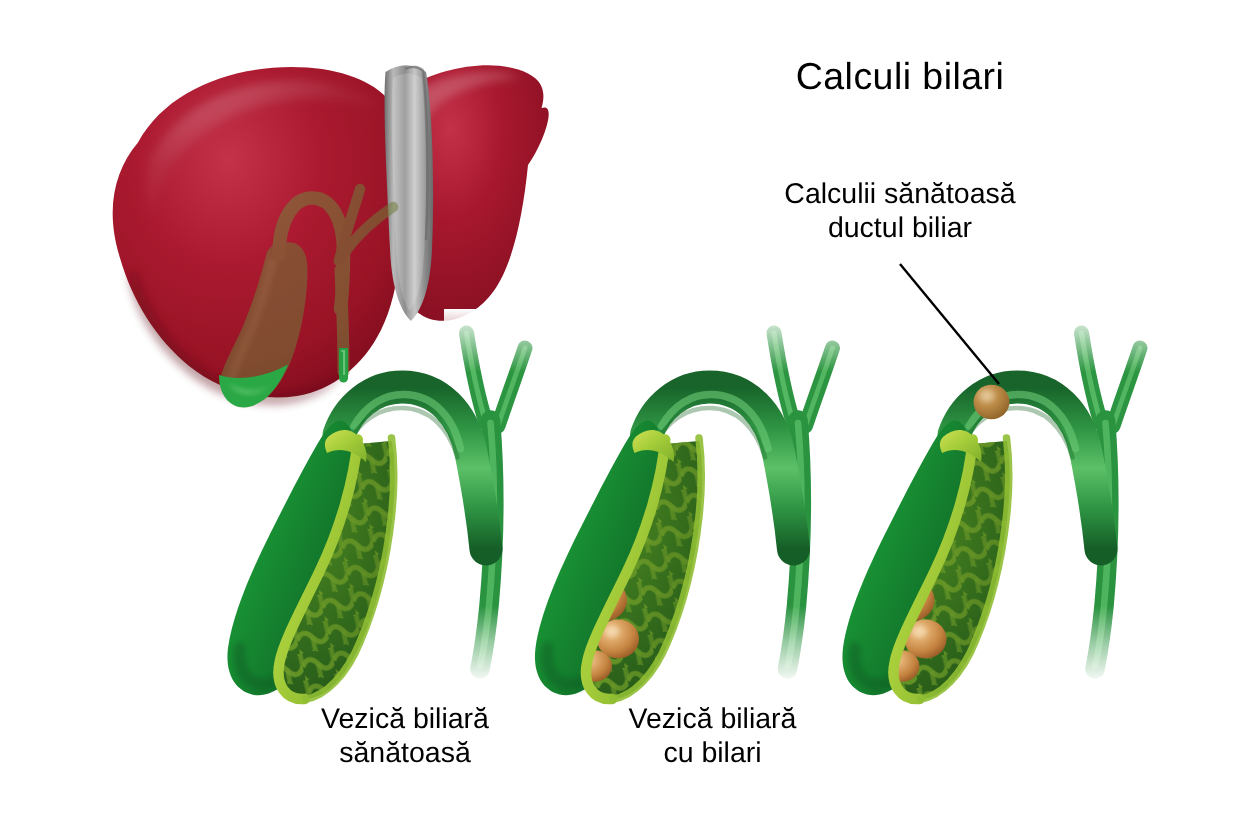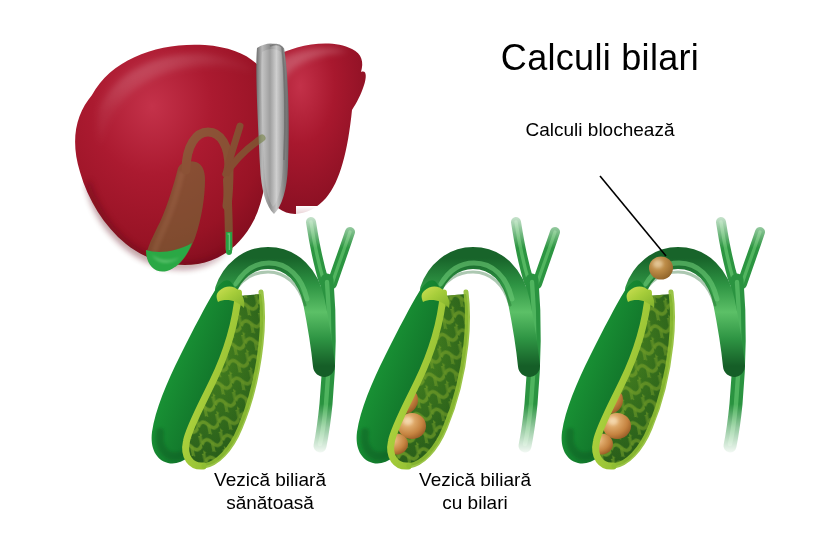--- a/index.html
+++ b/index.html
@@ -20,21 +20,21 @@
     color: #000000;
     font-weight: 300;
     text-align: center;
     white-space: nowrap;
     line-height: 1.22;
   }
   #title {
     left: 430px;
     top: 36px;
     width: 340px;
-    font-size: 36px;
+    font-size: 25px;
     letter-spacing: 0.3px;
   }
   #annotation {
     left: 455px;
     top: 118px;
     width: 290px;
     font-size: 19px;
   }
   #annotation .l2 { display: block; }
   #label-healthy {
@@ -536,21 +536,22 @@
         <stop offset="0%" stop-color="#0e3a0c" stop-opacity="0.55"></stop>
         <stop offset="45%" stop-color="#0e3a0c" stop-opacity="0.05"></stop>
         <stop offset="100%" stop-color="#0e3a0c" stop-opacity="0.35"></stop>
       </linearGradient>
     </defs>
   </svg>
 
   <div class="txt" id="title">Calculi bilari</div>
 
   <div class="txt" id="annotation">
-    <span>Calculi blochează</span>
+    <span>Calculii sănătoasă</span>
+    <span class="l2">ductul biliar</span>
   </div>
 
   <div class="txt" id="label-healthy">
     <span>Vezică biliară</span><br>
     <span>sănătoasă</span>
   </div>
 
   <div class="txt" id="label-stones">
     <span>Vezică biliară</span><br>
     <span>cu bilari</span>

